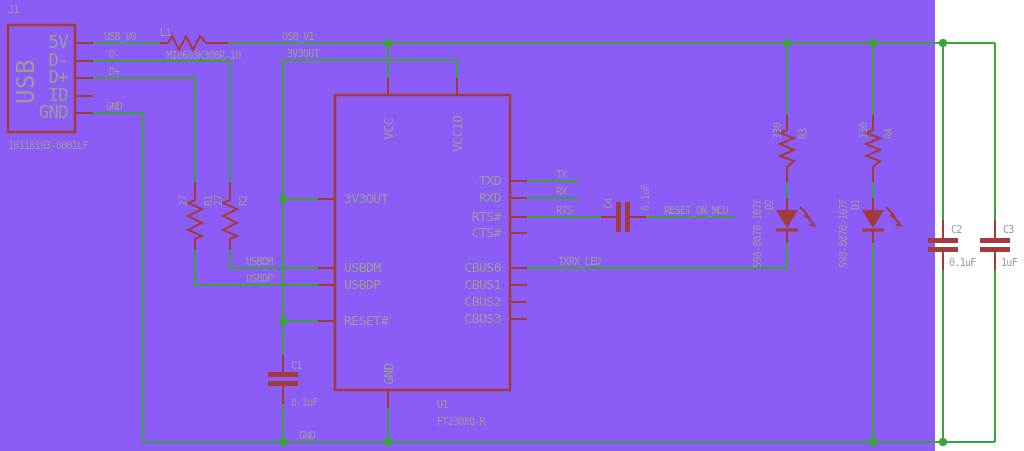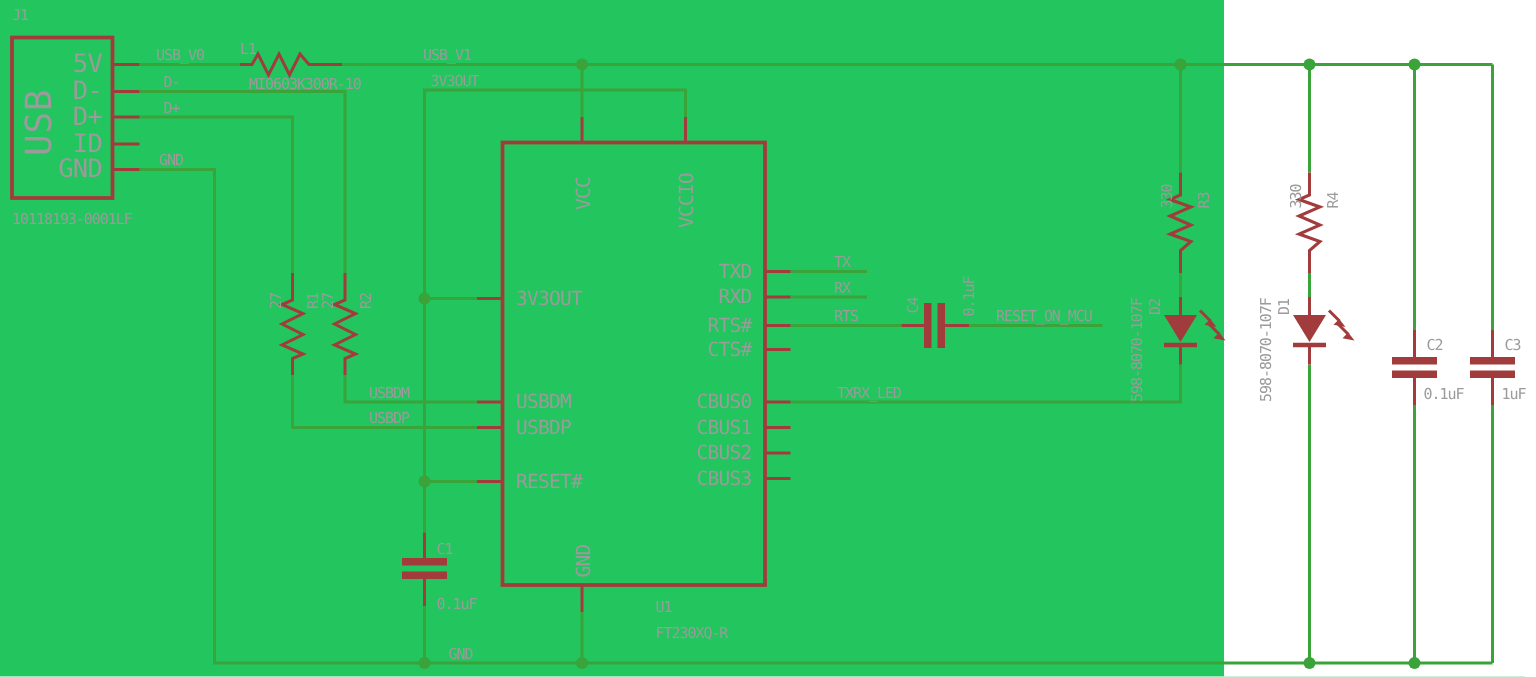--- a/index.html
+++ b/index.html
@@ -1,16 +1,16 @@
 <!DOCTYPE html>
 <html><head>
 <meta charset="utf-8">
 <style>
   html,body{margin:0;padding:0;background:#ffffff;}
-  .canvas{width:816px;height:451px;position:relative;background:#22c55e;}
+  .canvas{width:935px;height:451px;position:relative;background:#8b5cf6;}
   svg{display:block;}
   .w{stroke:#3aa33a;stroke-width:2;fill:none;}
   .s{stroke:#a23c3c;stroke-width:2;fill:none;}
   .s3{stroke:#a23c3c;stroke-width:3;fill:none;}
   .box{stroke:#a23c3c;stroke-width:2.5;fill:none;}
   .rf{fill:#a23c3c;stroke:none;}
   .jd{fill:#3aa33a;stroke:none;}
   text{font-family:"DejaVu Sans Mono","Liberation Mono",monospace;fill:#9b9b9b;}
   .t10{font-size:10px;letter-spacing:-0.7px;}
   .t13{font-size:13px;letter-spacing:-0.5px;}

